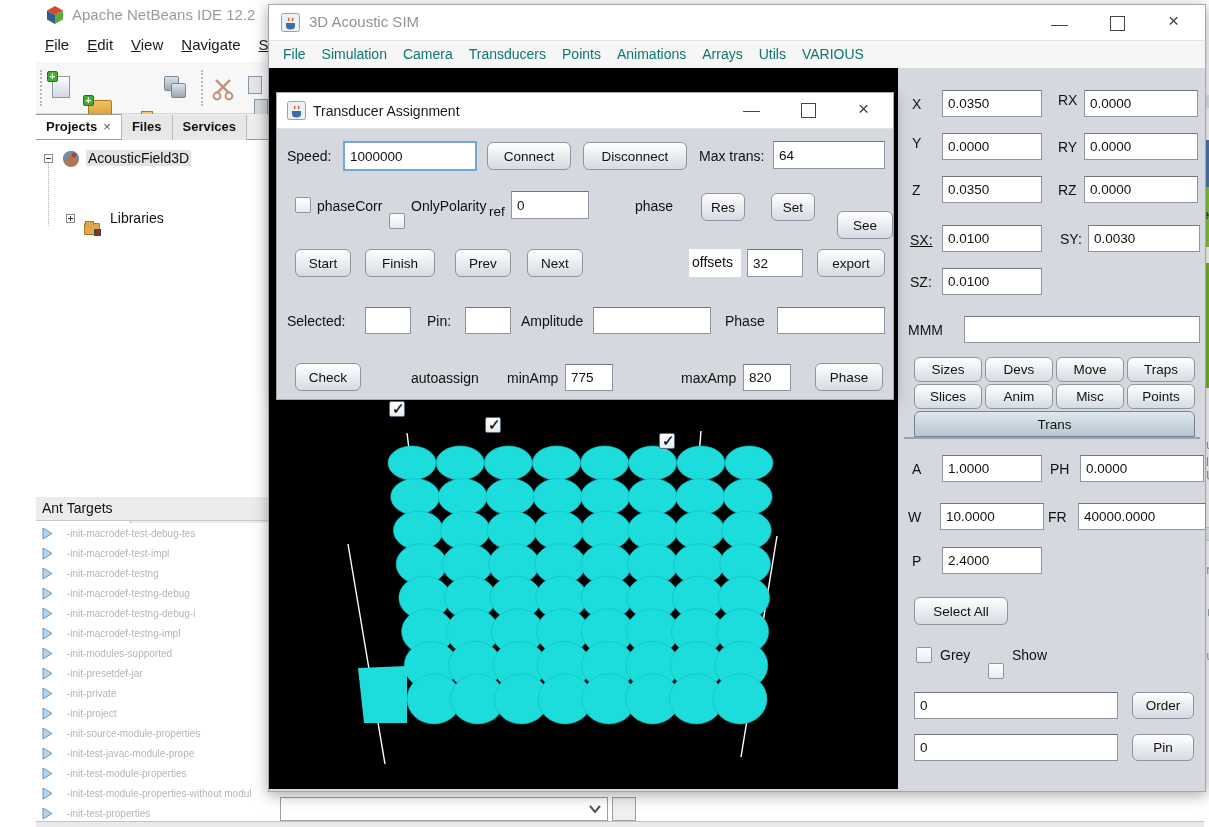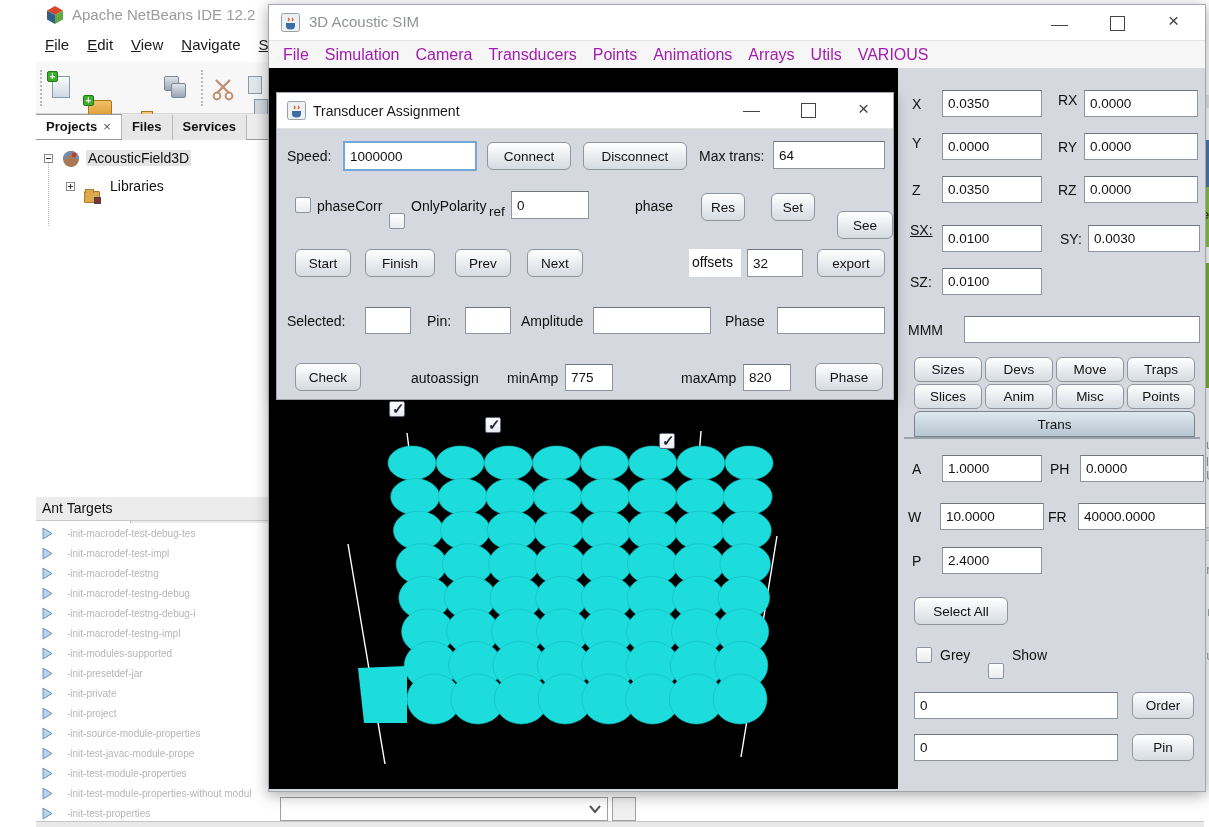--- a/index.html
+++ b/index.html
@@ -31,21 +31,21 @@
   .hdr-bar { background:#ececec; border-bottom:1px solid #c9c9c9; font-size:14px; color:#111; line-height:23px; padding-left:6px; }
 
   
   .swin { background:#d5d8df; border:1px solid #a2a6ad; box-shadow:0 3px 14px rgba(0,0,0,.35); }
   .swin-titlebar { background:#fff; border-bottom:1px solid #e3e3e3; }
   .sim-title { color:#8f9398; font-size:15px; }
   .dlg-title { color:#1a1a1a; font-size:14px; }
   .win-min { width:17px; border-top:1px solid #444; }
   .win-max { width:15px; height:15px; border:1px solid #444; }
   .win-x { font-size:19px; color:#444; line-height:15px; }
-  .sim-menu-item { display:inline-block; padding:5px 8px; font-size:16px; color:#a21caf; }
+  .sim-menu-item { display:inline-block; padding:5px 8px; font-size:14px; color:#0f766e; }
   .menustrip { background:#f6f6f6; border-bottom:1px solid #e2e2e2; }
 
   
   .fld { background:#fff; border:1px solid #8e959e; border-top-color:#70767f; font-size:13.5px;
          color:#111; padding:0 5px; font-family:"Liberation Sans",sans-serif; }
   input.fld { outline:none; }
   .fld.focus { border:2px solid #73a7d8; }
   .btn { display:flex; align-items:center; justify-content:center; font-size:13.5px; color:#111;
          background:linear-gradient(#ffffff,#d5dbe2); border:1px solid #8e959e; border-radius:6px; cursor:default; }
   .btn.pressed { background:linear-gradient(#dfe8ee,#b7c6d2); border-color:#78828f; }
@@ -117,21 +117,21 @@
     <div class="abs" style="left:12px;top:20px;height:66px;border-left:1px dotted #b5b5b5;"></div>
     <div class="abs" style="left:0;top:8px;width:232px;height:22px;">
       <div class="abs exp-box" style="left:8px;top:6px;"></div>
       <svg class="abs" style="left:26px;top:2px;" width="18" height="18" viewBox="0 0 18 18">
         <circle cx="9" cy="9" r="8" fill="#a97955"></circle>
         <path d="M1,9 A8,8 0 0 1 17,9 L13,9 A4,4 0 0 0 5,9 Z" fill="#6f8fb0"></path>
         <circle cx="12" cy="5" r="2.4" fill="#c23a2e"></circle>
       </svg>
       <span class="abs tree-label sel-bg" style="left:50px;top:2px;padding:0 2px;">AcousticField3D</span>
     </div>
-    <div class="abs" style="left:0;top:36px;width:232px;height:22px;">
+    <div class="abs" style="left:0;top:68px;width:232px;height:22px;">
       <div class="abs exp-box plus" style="left:30px;top:6px;"></div>
       <div class="abs folder" style="left:48px;top:6px;">
           <div class="badge" style="background:#8a3030;"></div>
         </div>
       <span class="abs tree-label" style="left:74px;top:2px;">Libraries</span>
     </div>
   </div>
 
   <div class="abs tabrow" style="left:0;top:497px;width:232px;height:30px;border-top:1px solid #b5b5b5;">
     <span class="nb-tab active"><span>Navigator</span><span class="tab-x">×</span></span>
@@ -354,21 +354,21 @@
   <input class="abs fld" style="left: 1048px; top: 90px; width: 114px; height: 27px;" value="0.0000">
   <span class="abs lbl14" style="left:876px;top:135px;">Y</span>
   <input class="abs fld" style="left: 906px; top: 133px; width: 100px; height: 27px;" value="0.0000">
   <span class="abs lbl14" style="left:1022px;top:139px;">RY</span>
   <input class="abs fld" style="left: 1048px; top: 133px; width: 114px; height: 27px;" value="0.0000">
   <span class="abs lbl14" style="left:876px;top:182px;">Z</span>
   <input class="abs fld" style="left: 906px; top: 176px; width: 100px; height: 27px;" value="0.0350">
   <span class="abs lbl14" style="left:1022px;top:182px;">RZ</span>
   <input class="abs fld" style="left: 1048px; top: 176px; width: 114px; height: 27px;" value="0.0000">
 
-  <span class="abs lbl14" style="left:874px;top:222px;text-decoration:underline;">SX:</span>
+  <span class="abs lbl14" style="left:874px;top:232px;text-decoration:underline;">SX:</span>
   <input class="abs fld" style="left: 906px; top: 225px; width: 100px; height: 27px;" value="0.0100">
   <span class="abs lbl14" style="left:1024px;top:231px;">SY:</span>
   <input class="abs fld" style="left: 1052px; top: 225px; width: 112px; height: 27px;" value="0.0030">
   <span class="abs lbl14" style="left:874px;top:274px;">SZ:</span>
   <input class="abs fld" style="left: 906px; top: 268px; width: 100px; height: 27px;" value="0.0100">
 
   <span class="abs lbl14" style="left:872px;top:322px;">MMM</span>
   <input class="abs fld" style="left: 928px; top: 316px; width: 236px; height: 27px;" value="">
 
   <div id="panel-tabs">

